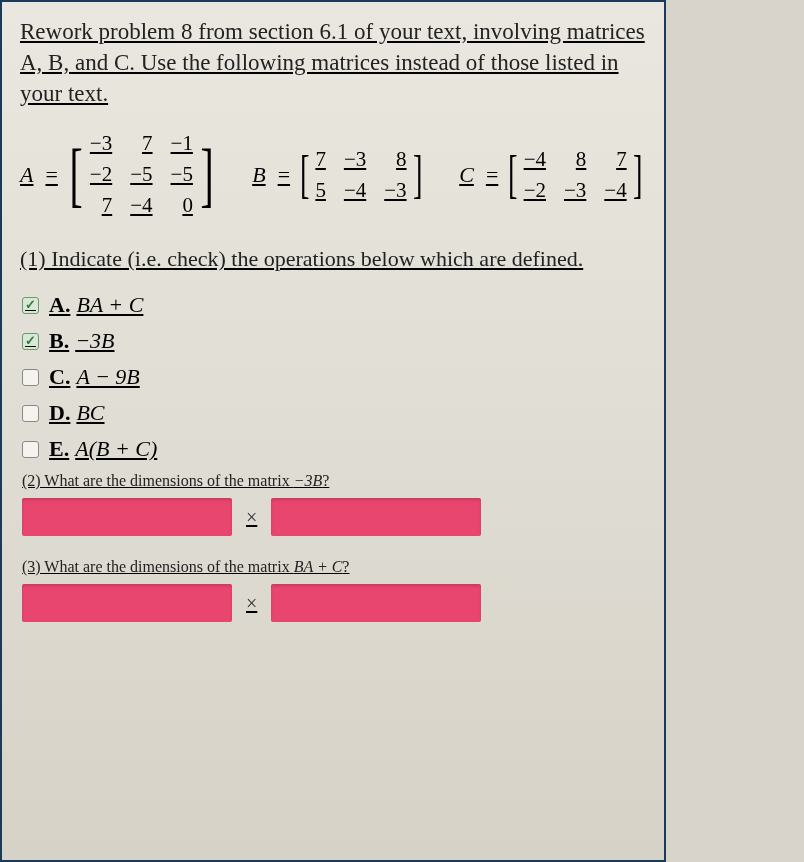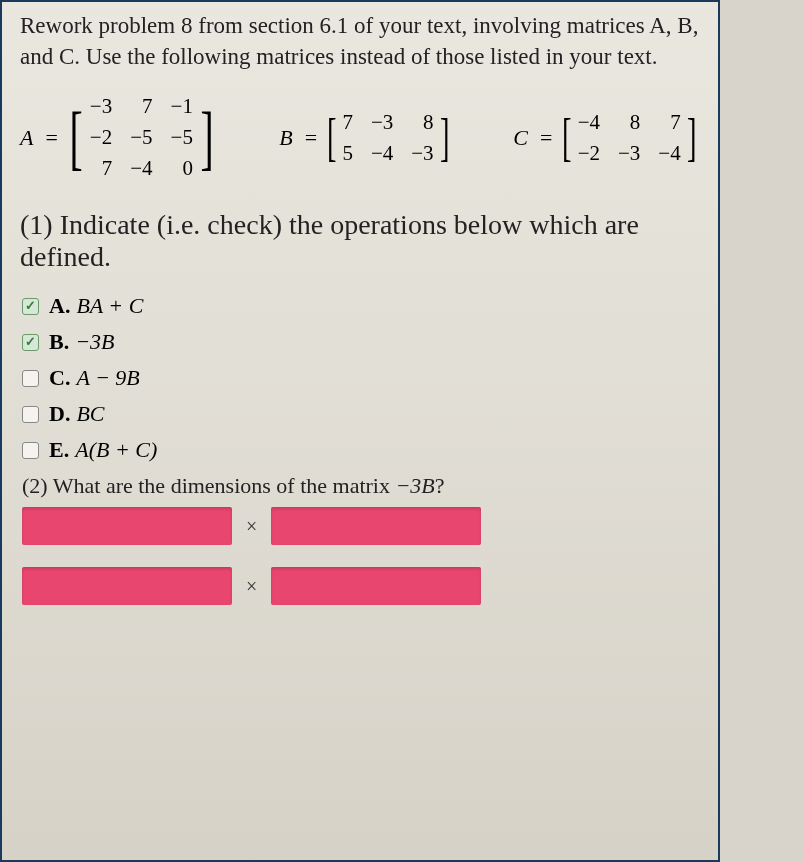--- a/index.html
+++ b/index.html
@@ -4,26 +4,27 @@
 <style>
   * { box-sizing: border-box; }
   body {
     margin: 0;
     padding: 0;
     font-family: Georgia, 'Times New Roman', serif;
     background: #d8d4cc;
     width: 804px;
   }
   .page {
-    width: 720px;
+    width: 666px;
     min-height: 862px;
     background: linear-gradient(180deg, #eae7e0 0%, #e2dfd6 40%, #d6d2c8 100%);
     border: 2px solid #1a3a5c;
-    padding: 8px 18px 30px 18px;
+    padding: 14px 18px 30px 18px;
     position: relative;
+    text-decoration: underline;
   }
   .intro {
     font-size: 23px;
     line-height: 1.35;
     color: #222;
     margin-bottom: 18px;
   }
   .matrices {
     display: flex;
     align-items: center;
@@ -57,21 +58,21 @@
     display: grid;
     grid-auto-flow: row;
     row-gap: 6px;
     column-gap: 18px;
     font-size: 21px;
     text-align: right;
     padding: 0 2px;
   }
   .mat-grid.c3 { grid-template-columns: repeat(3, auto); }
   .q1 {
-    font-size: 28px;
+    font-size: 22px;
     color: #222;
     margin-bottom: 20px;
   }
   .options { margin-left: 2px; }
   .opt {
     display: flex;
     align-items: center;
     font-size: 22px;
     margin: 10px 0;
     font-family: 'Times New Roman', serif;
@@ -117,21 +118,21 @@
   .caret {
     display: inline-block;
     width: 0; height: 0;
     border-top: 6px solid #7a6a00;
     border-left: 5px solid transparent;
     border-right: 5px solid transparent;
     vertical-align: middle;
     margin-right: 6px;
   }
   .q {
-    font-size: 22px;
+    font-size: 16px;
     color: #222;
     margin: 10px 0 8px 2px;
   }
   .dim-row {
     display: flex;
     align-items: center;
     gap: 14px;
     margin: 6px 0 22px 2px;
   }
   .dim-box {
@@ -247,19 +248,22 @@
 
   <div class="q">
     <span>(2) What are the dimensions of the matrix </span><span class="math-i">−3B</span><span>?</span>
   </div>
   <div class="dim-row">
     <input class="dim-box" value="" style="">
     <span class="times">×</span>
     <input class="dim-box" value="" style="">
   </div>
 
+  <div class="q">
+    <span>(3) What are the dimensions of the matrix </span><span class="math-i">BA + C</span><span>?</span>
+  </div>
   <div class="dim-row">
     <input class="dim-box" value="" style="">
     <span class="times">×</span>
     <input class="dim-box" value="" style="">
   </div>
 
 </div>
 
 </body></html>

